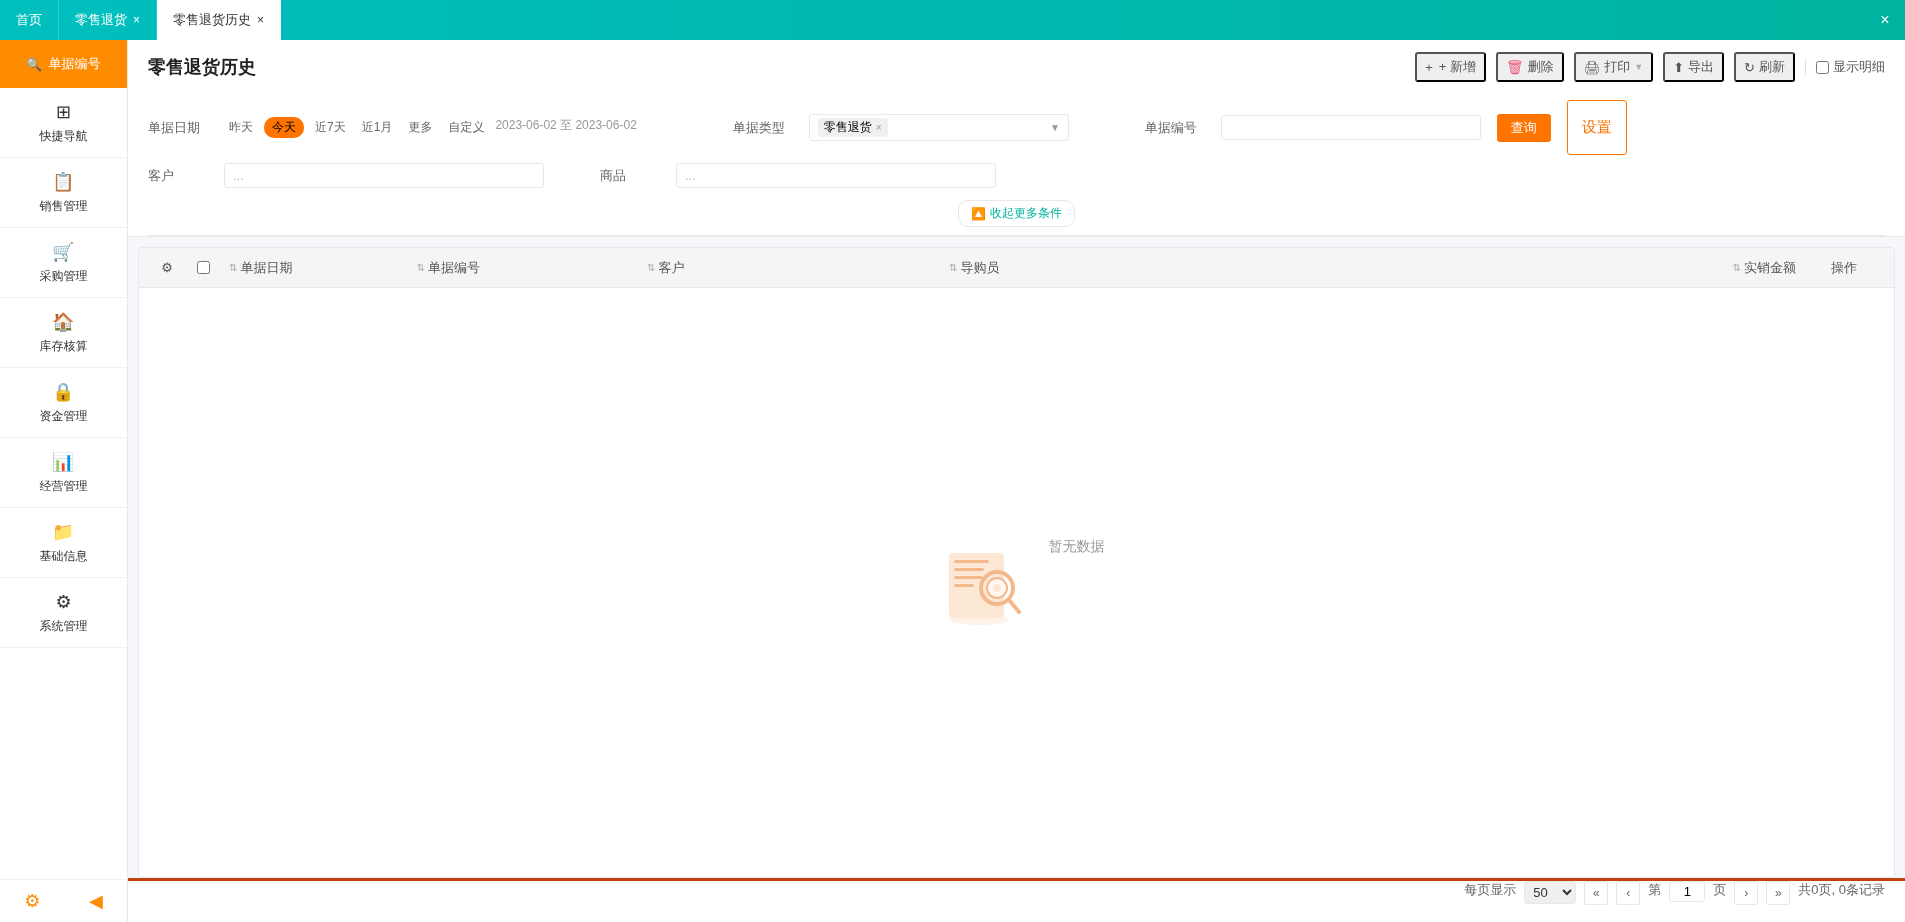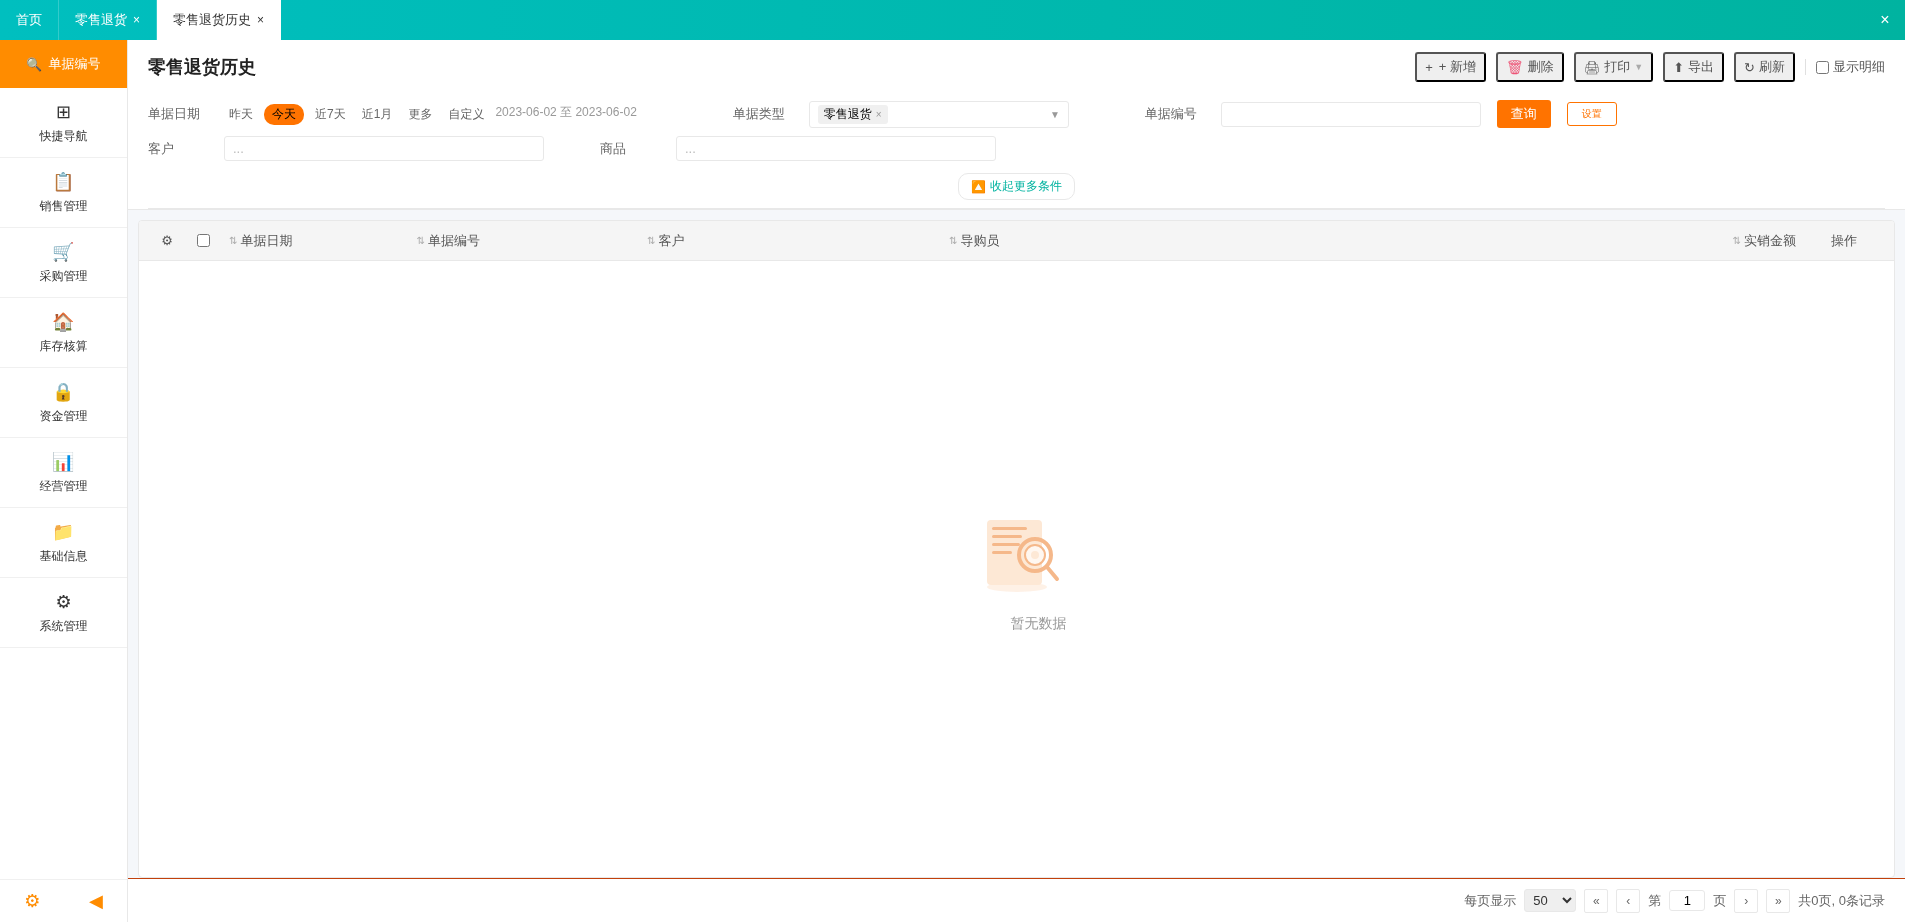--- a/index.html
+++ b/index.html
@@ -161,23 +161,23 @@
       border: none;
       padding: 5px 14px;
       border-radius: 3px;
       font-size: 13px;
       cursor: pointer;
     }
     .toolbar-btn-secondary {
       background: #fff;
       color: #ff7300;
       border: 1px solid #ff7300;
-      padding: 4px 14px;
-      border-radius: 3px;
-      font-size: 10px;
+      padding: 17px 14px;
+      border-radius: 3px;
+      font-size: 15px;
       cursor: pointer;
     }
     .display-check {
       display: flex;
       align-items: center;
       gap: 4px;
       font-size: 13px;
       color: #555;
       cursor: pointer;
     }
@@ -328,36 +328,36 @@
     .table-body {
       flex: 1;
       display: flex;
       align-items: center;
       justify-content: center;
       flex-direction: column;
       gap: 10px;
     }
     .empty-state {
       display: flex;
-      flex-direction: column;
-      align-items: flex-end;
+      flex-direction: row;
+      align-items: flex-start;
       gap: 20px;
     }
     .empty-text {
       font-size: 14px;
       color: #999;
     }
 
     
     .pagination-bar {
       height: 44px;
       background: #fff;
-      border-top: 1px solid #c2410c;
-      display: flex;
-      align-items: center;
+      border-top: 3px solid #c2410c;
+      display: flex;
+      align-items: flex-start;
       justify-content: flex-end;
       padding: 0 20px;
       gap: 8px;
       font-size: 13px;
       color: #666;
       flex-shrink: 0;
     }
     .pagination-select {
       border: 1px solid #e8e8e8;
       border-radius: 3px;

